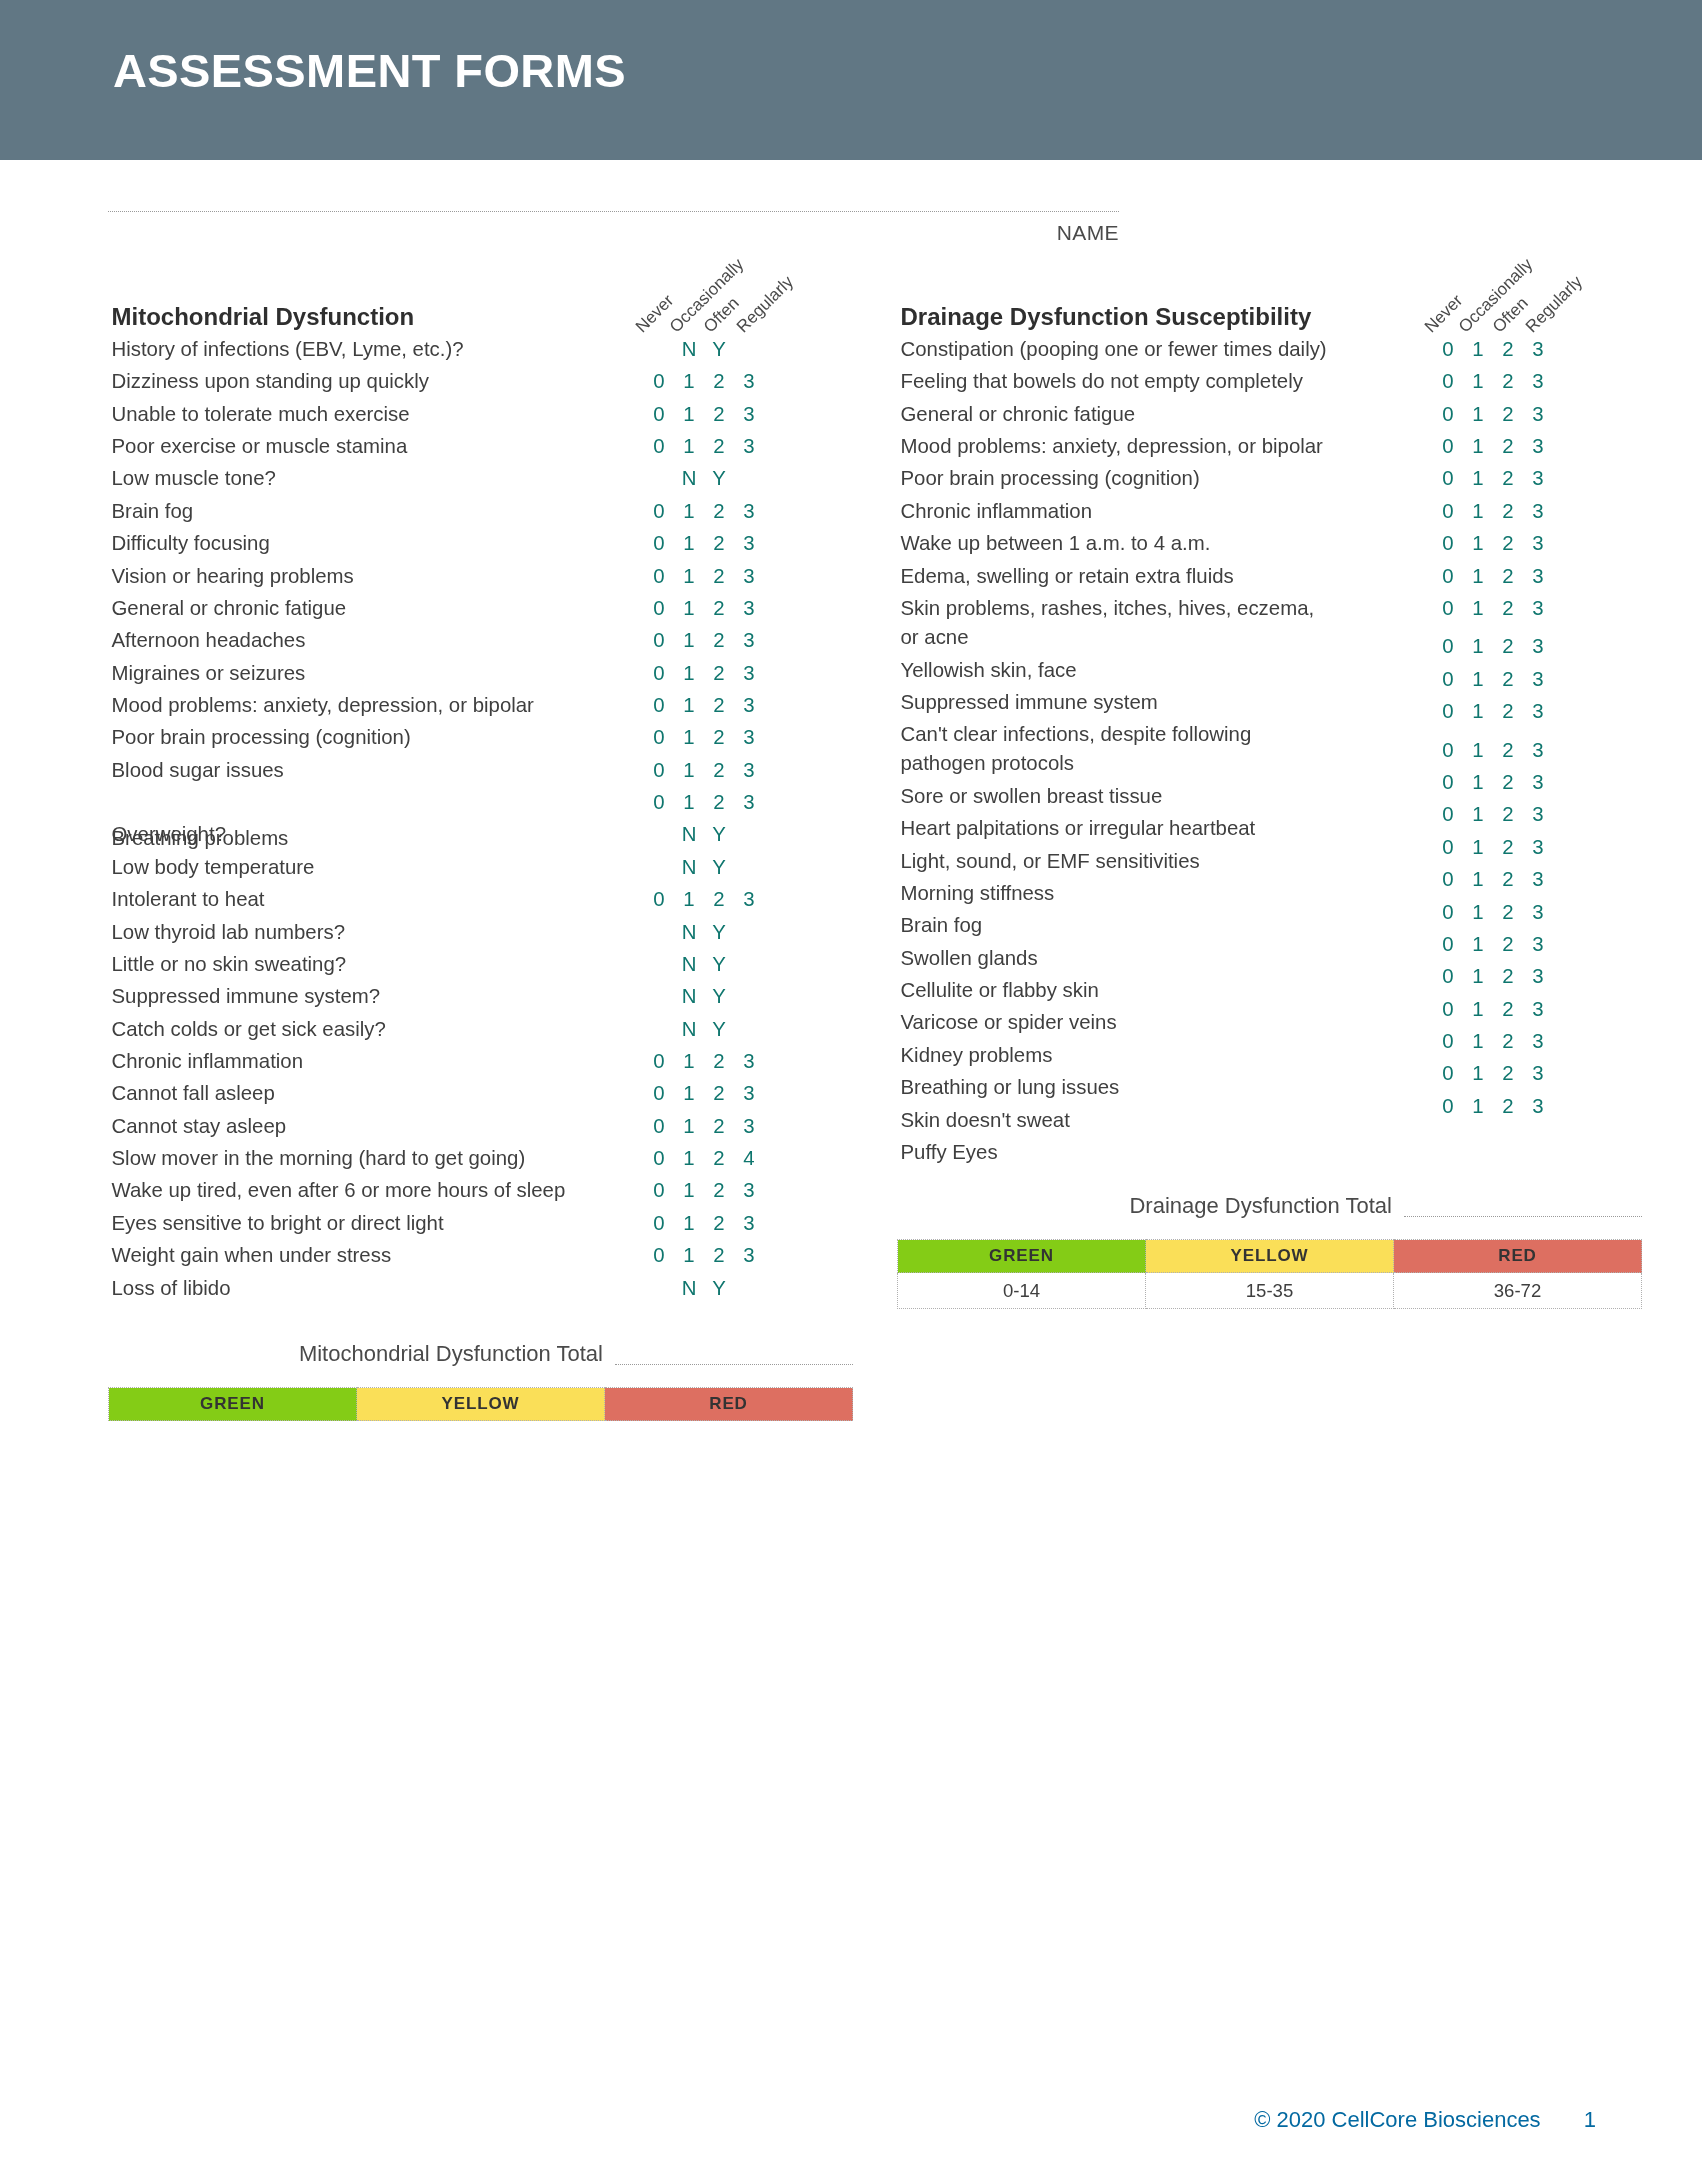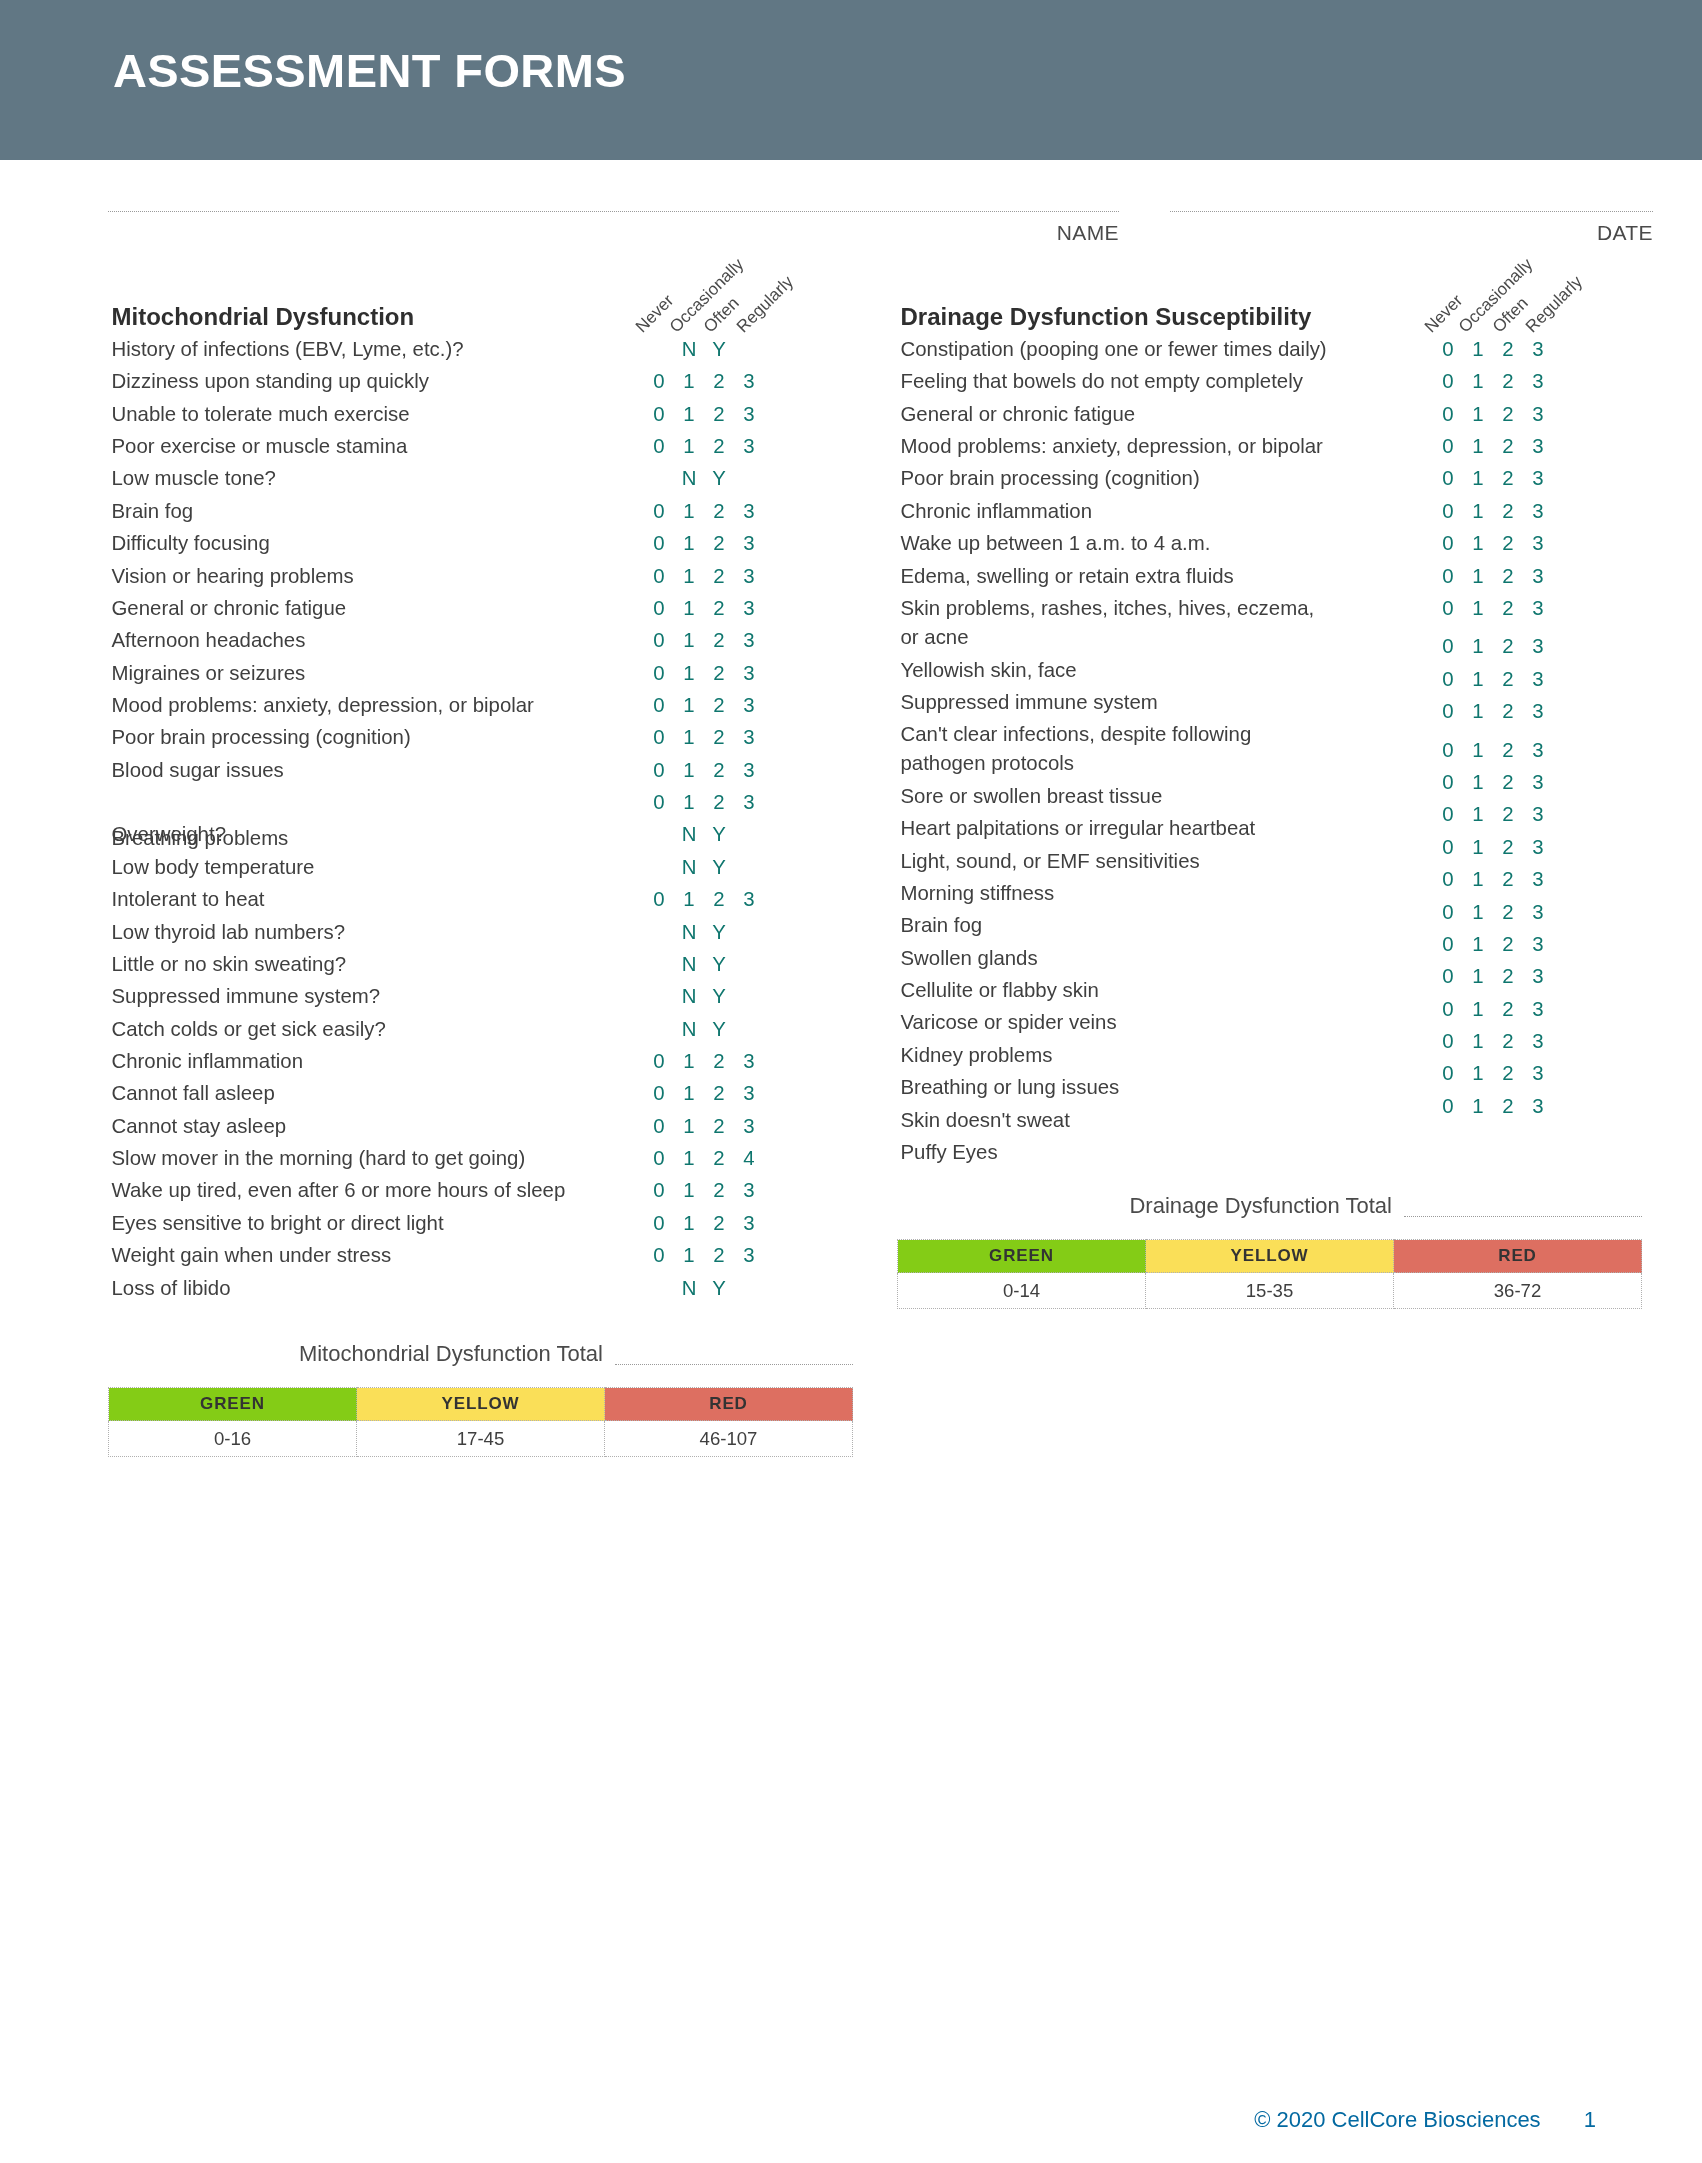--- a/index.html
+++ b/index.html
@@ -201,24 +201,20 @@
 
 <div class="header-band">
   <div class="header-title">ASSESSMENT FORMS</div>
 </div>
 
 <div class="field-row">
   <div class="field field-name">
     <div class="dots"></div>
     <div class="flabel">NAME</div>
   </div>
-  <div class="field field-date">
-    <div class="dots"></div>
-    <div class="flabel">DATE</div>
-  </div>
 </div>
 
 <div class="col col-left" id="col-0">
   <div class="section-title">Mitochondrial Dysfunction</div>
   <div class="rot-heads" id="rot-0">
       <div class="rot" style="left: 538px;">Never</div>
       <div class="rot" style="left: 572px;">Occasionally</div>
       <div class="rot" style="left: 606px;">Often</div>
       <div class="rot" style="left: 639px;">Regularly</div>
     </div>
@@ -348,25 +344,20 @@
     <div class="total-line">
       <div class="total-label">Mitochondrial Dysfunction Total</div>
       <div class="total-dots"></div>
     </div>
     <table class="legend">
       <tbody>
           <tr class="head">
         <td class="sw-green">GREEN</td>
         <td class="sw-yellow">YELLOW</td>
         <td class="sw-red">RED</td>
-      </tr>
-      <tr class="vals">
-        <td>0-16</td>
-        <td>17-45</td>
-        <td>46-107</td>
       </tr>
     </tbody>
       </table>
   </div>
 </div>
 
 <div class="col col-right" id="col-1">
   <div class="section-title">Drainage Dysfunction Susceptibility</div>
   <div class="rot-heads" id="rot-1">
       <div class="rot" style="left: 538px;">Never</div>

